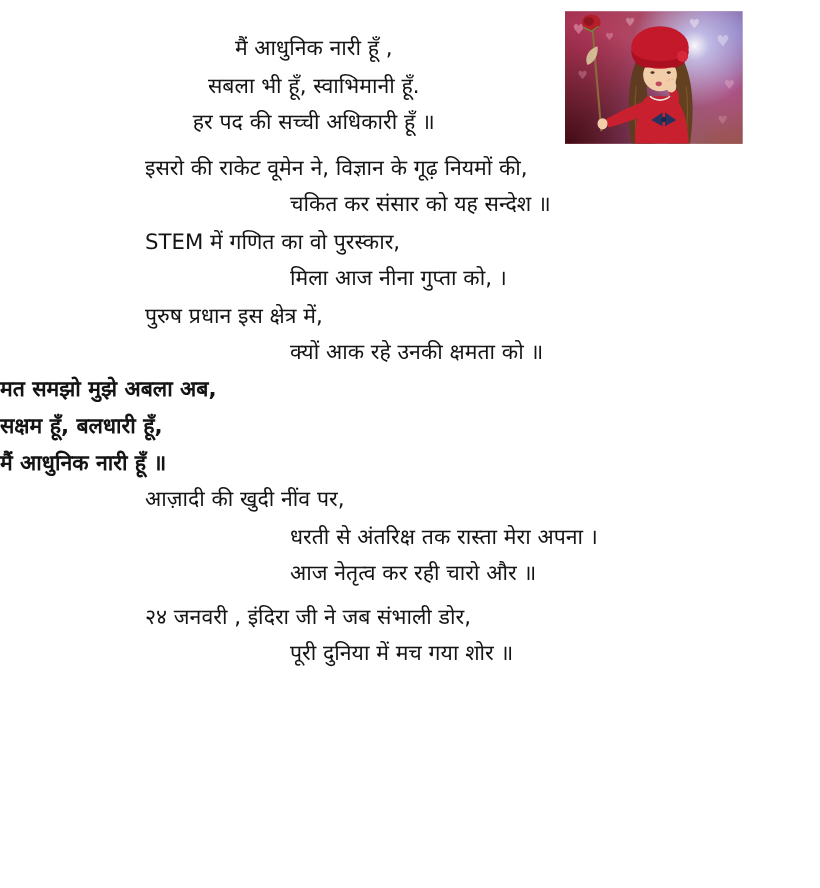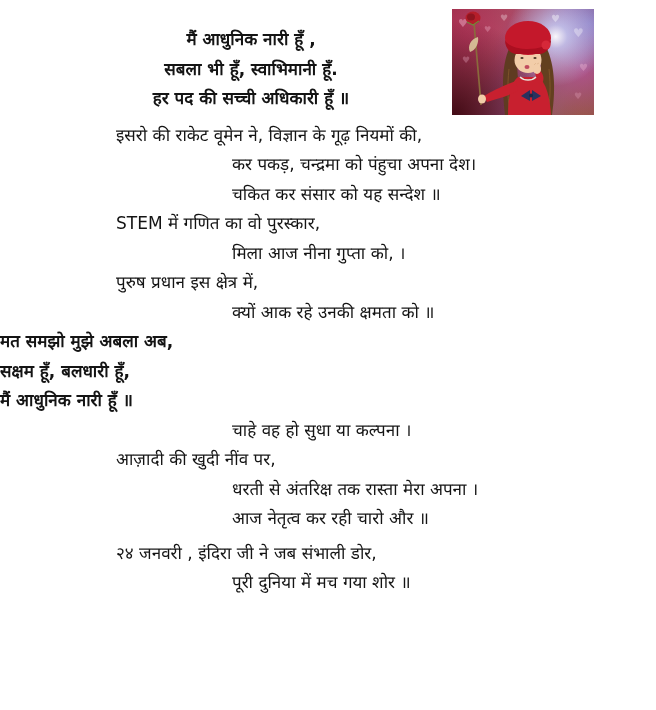--- a/index.html
+++ b/index.html
@@ -6,21 +6,21 @@
   body{
     width:656px;height:710px;background:#ffffff;
     font-family:"DejaVu Sans",sans-serif;
     color:#141414;
   }
   .page{position:relative;width:656px;height:710px;background:#ffffff;overflow:hidden;}
 
   
   .poem{position:absolute;top:0;left:0;width:656px;padding-top:25px;}
   .ln{line-height:29.5px;font-size:17px;white-space:nowrap;}
-  .c{width:502px;text-align:center;font-weight:bold;}   
+  .c{width:502px;text-align:center;font-weight:normal;}   
   .l{margin-left:116px;}                                 
   .l2{margin-left:117px;}                               
   .i{margin-left:232px;}                                
   .r{width:580px;text-align:left;font-weight:bold;}    
   .m7{margin-top:7px;}
   .m5{margin-top:5px;}
 
   
   .photo{
     position:absolute;left:452px;top:9px;width:142px;height:106px;overflow:hidden;
@@ -94,30 +94,28 @@
         <circle cx="79" cy="86.5" r="2" fill="#1c2547"></circle>
       </g>
     </svg>
   </div>
 
   <div class="poem">
     <div class="ln c">मैं आधुनिक नारी हूँ ,</div>
     <div class="ln c">सबला भी हूँ, स्वाभिमानी हूँ.</div>
     <div class="ln c">हर पद की सच्ची अधिकारी हूँ ॥</div>
     <div class="ln l m7">इसरो की राकेट वूमेन ने, विज्ञान के गूढ़ नियमों की,</div>
-    <div class="ln i">कर पकड़, चन्द्रमा को पंहुचा अपना देश।</div>
     <div class="ln i">चकित कर संसार को यह सन्देश ॥</div>
     <div class="ln l">STEM में गणित का वो पुरस्कार,</div>
     <div class="ln i">मिला आज नीना गुप्ता को, ।</div>
     <div class="ln l">पुरुष प्रधान इस क्षेत्र में,</div>
     <div class="ln i">क्यों आक रहे उनकी क्षमता को ॥</div>
     <div class="ln r">मत समझो मुझे अबला अब,</div>
     <div class="ln r">सक्षम हूँ, बलधारी हूँ,</div>
     <div class="ln r">मैं आधुनिक नारी हूँ ॥</div>
-    <div class="ln i">चाहे वह हो सुधा या कल्पना ।</div>
     <div class="ln l">आज़ादी की खुदी नींव पर,</div>
     <div class="ln i">धरती से अंतरिक्ष तक रास्ता मेरा अपना ।</div>
     <div class="ln i">आज नेतृत्व कर रही चारो और ॥</div>
     <div class="ln l m5">२४ जनवरी , इंदिरा जी ने जब संभाली डोर,</div>
     <div class="ln i">पूरी दुनिया में मच गया शोर ॥</div>
   </div>
 
 </div>
 
 </body></html>

